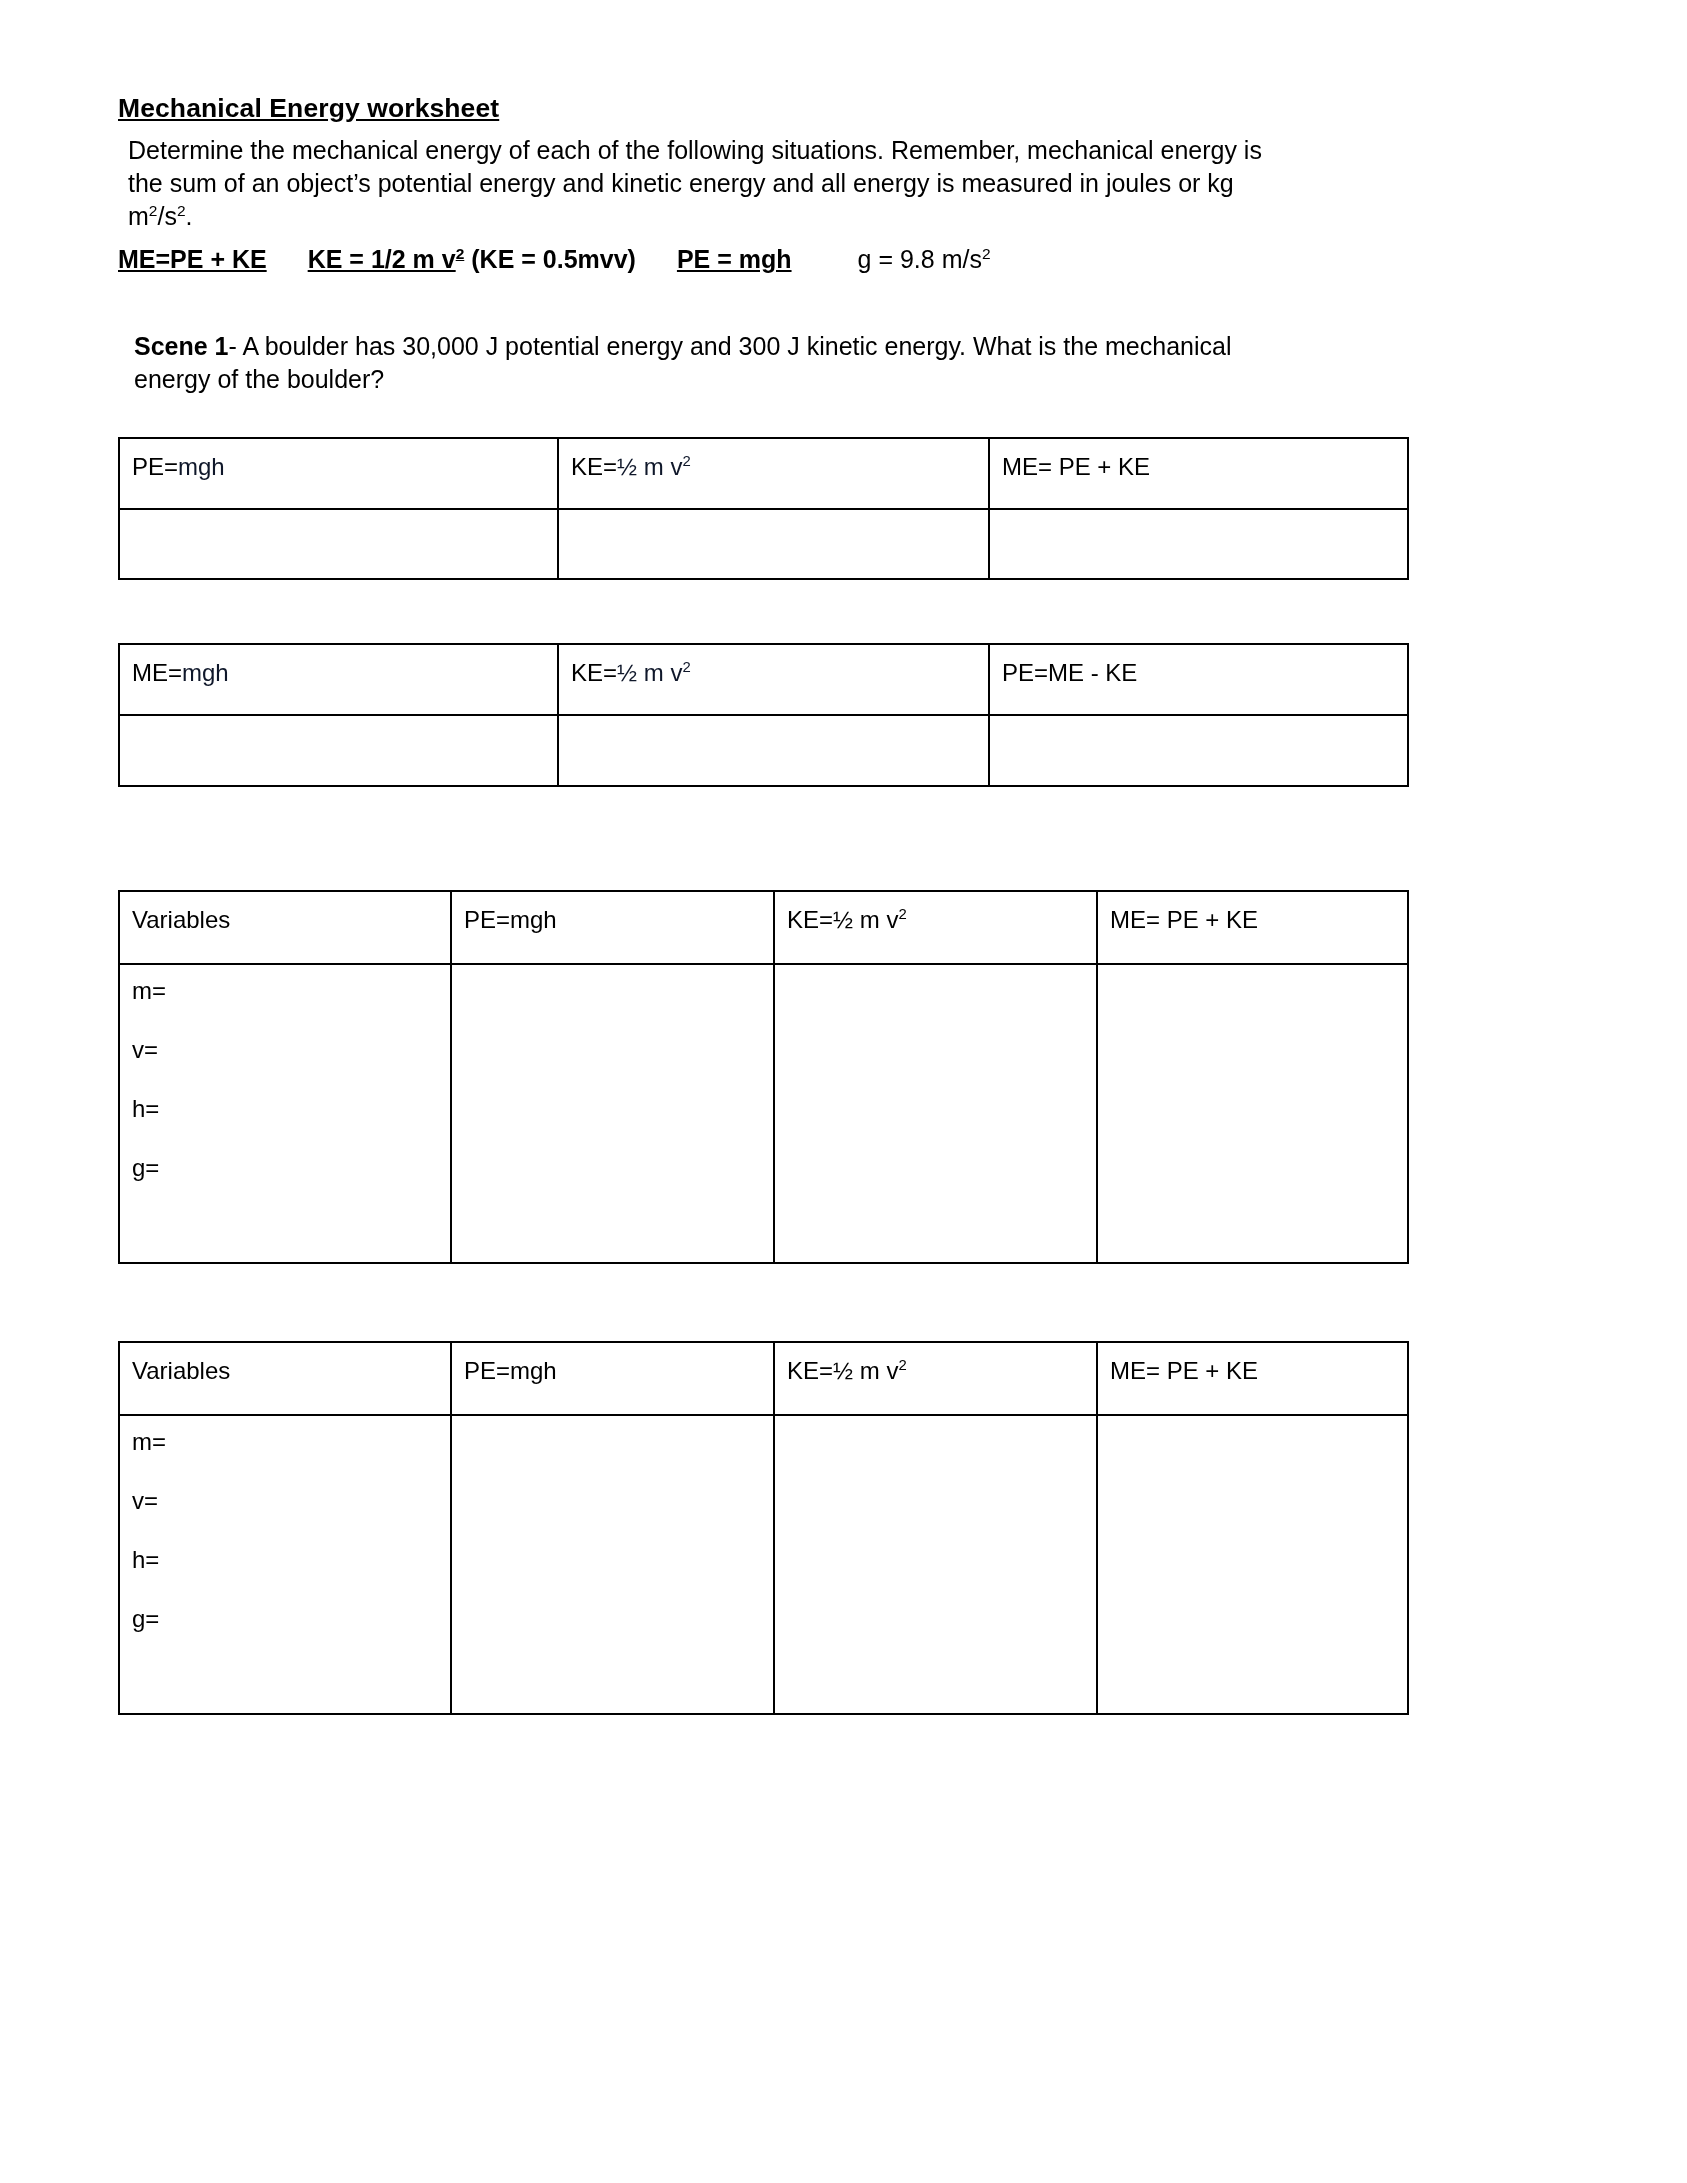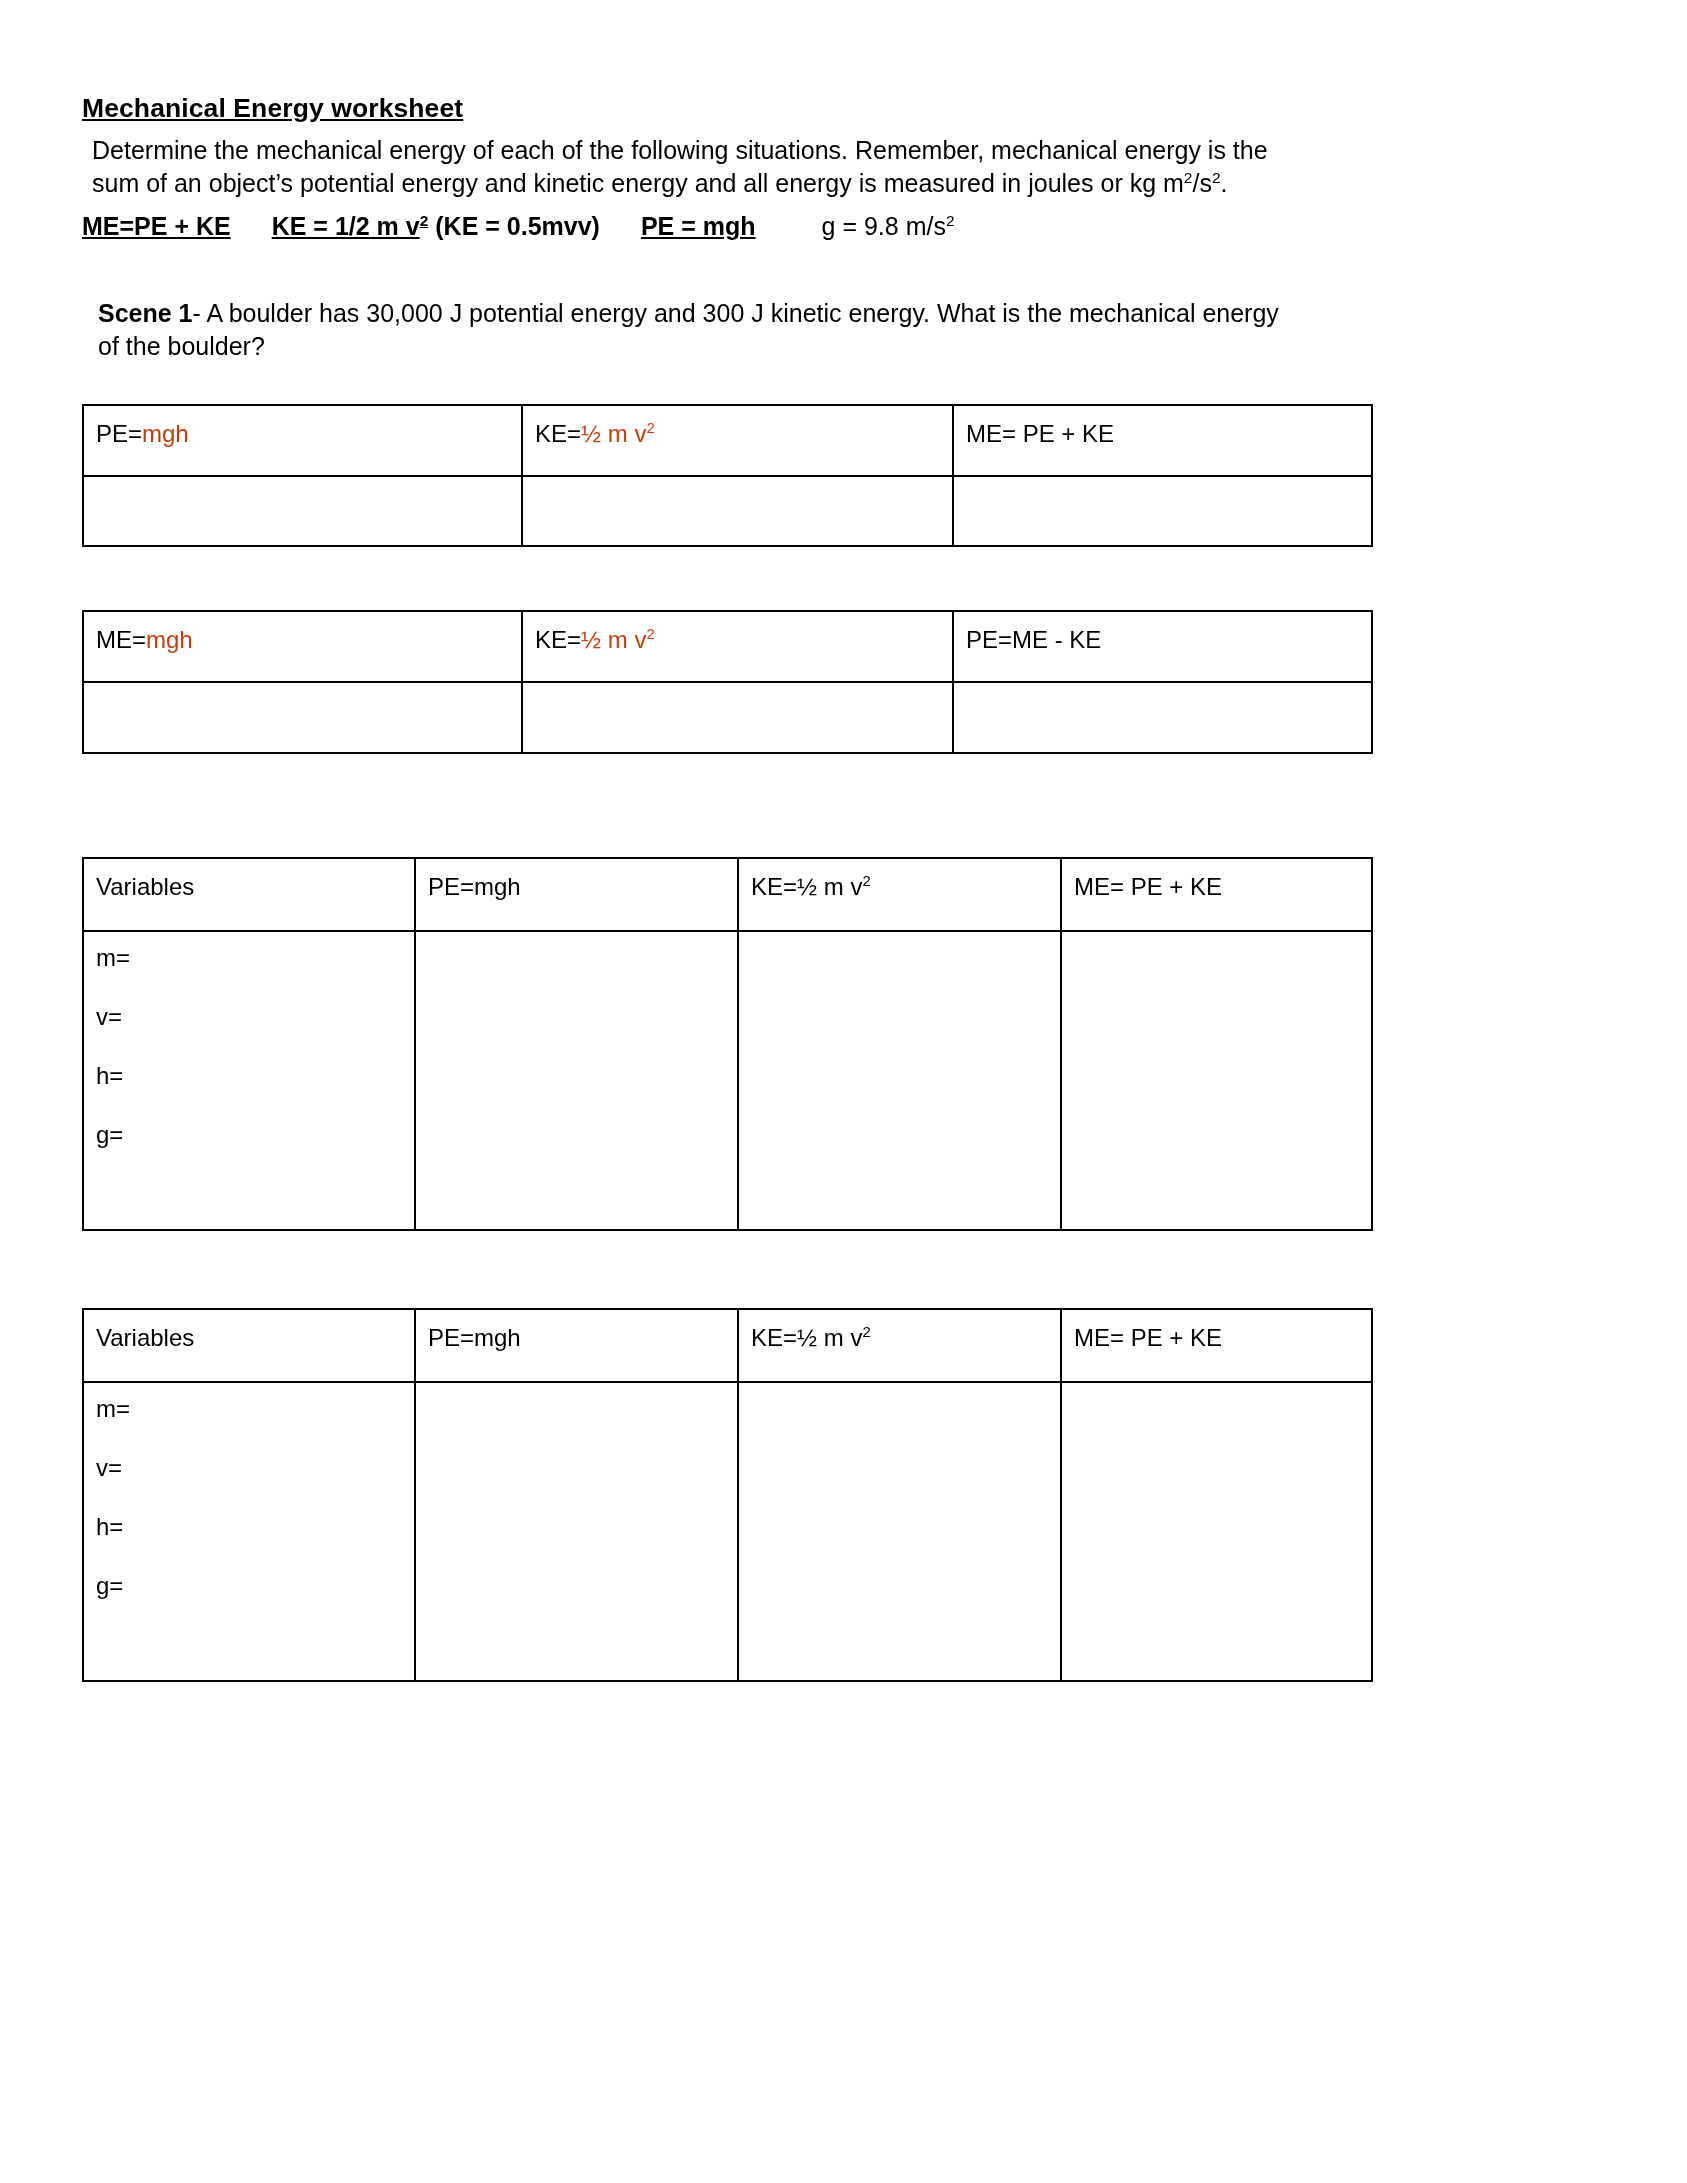--- a/index.html
+++ b/index.html
@@ -12,21 +12,21 @@
     height: 2183px;
     font-family: "Liberation Sans", sans-serif;
     color: #000000;
     -webkit-font-smoothing: antialiased;
   }
   .page {
     position: relative;
     width: 1505px;
     height: 2183px;
     box-sizing: border-box;
-    padding: 93px 198px 0 82px;
+    padding: 93px 198px 0 118px;
     background: #ffffff;
   }
   .doc-title {
     font-size: 26.5px;
     font-weight: bold;
     text-decoration: underline;
     line-height: 1.18;
     margin: 0 0 1.3px 0;
     letter-spacing: 0.1px;
   }
@@ -66,21 +66,21 @@
     margin: 0;
   }
   table.wsheet td {
     border: 2px solid #000000;
     vertical-align: top;
     padding: 12px 10.6px 6.6px 12px;
     font-size: 24px;
     line-height: 1.3;
     color: #000000;
   }
-  .gray { color: #c2410c; }
+  .gray { color: #0f172a; }
   td.cell-empty { padding: 0; }
   .varline { margin: 0 0 30px 0; font-size: 24px; line-height: 1.2; }
   .varline:last-child { margin-bottom: 0; }
   .h-head-1 { height: 50px; }
   .h-body-1 { height: 50px; }
   .h-head-3 { height: 53px; }
   .h-body-3 { height: 278px; }
 </style>
 </head>
 <body>

